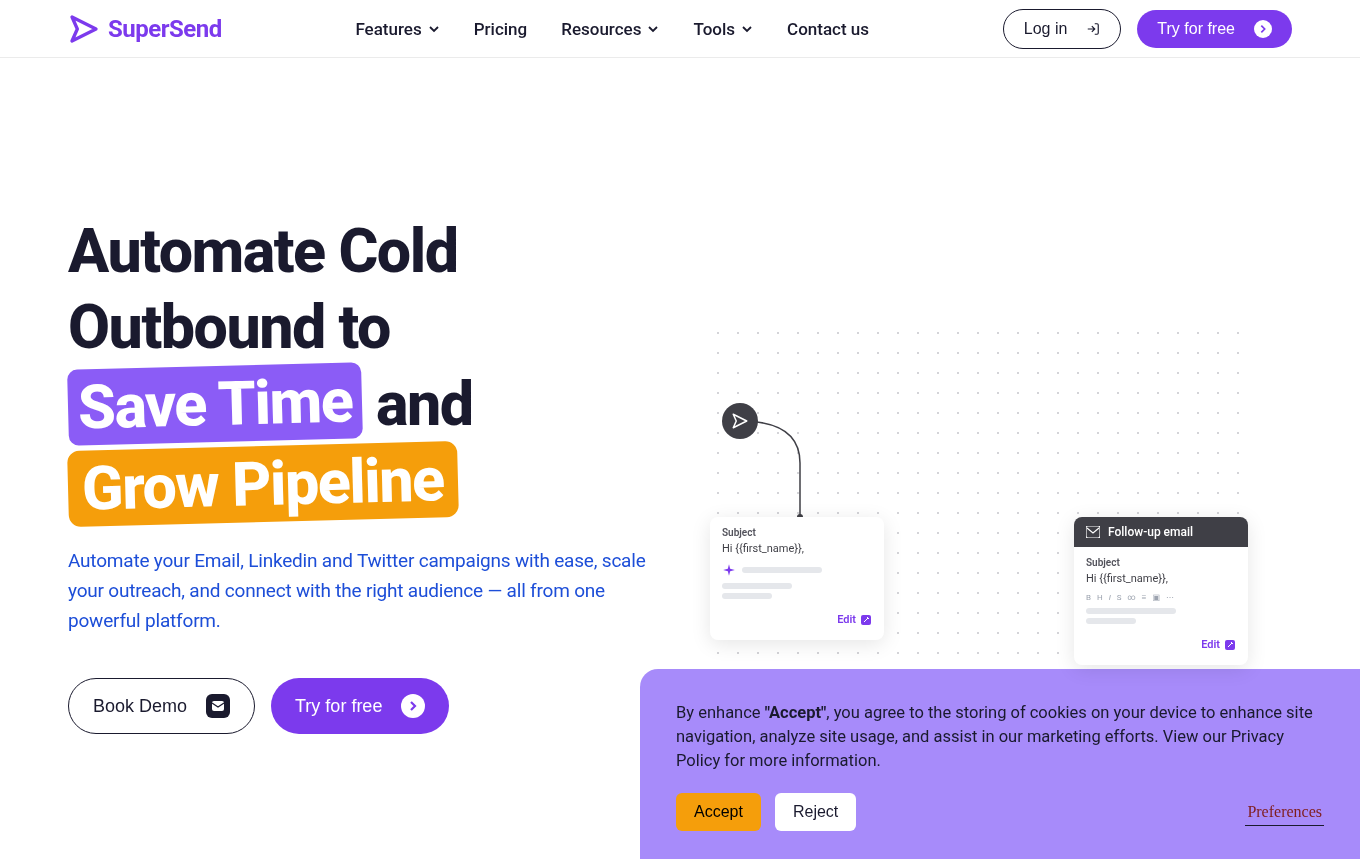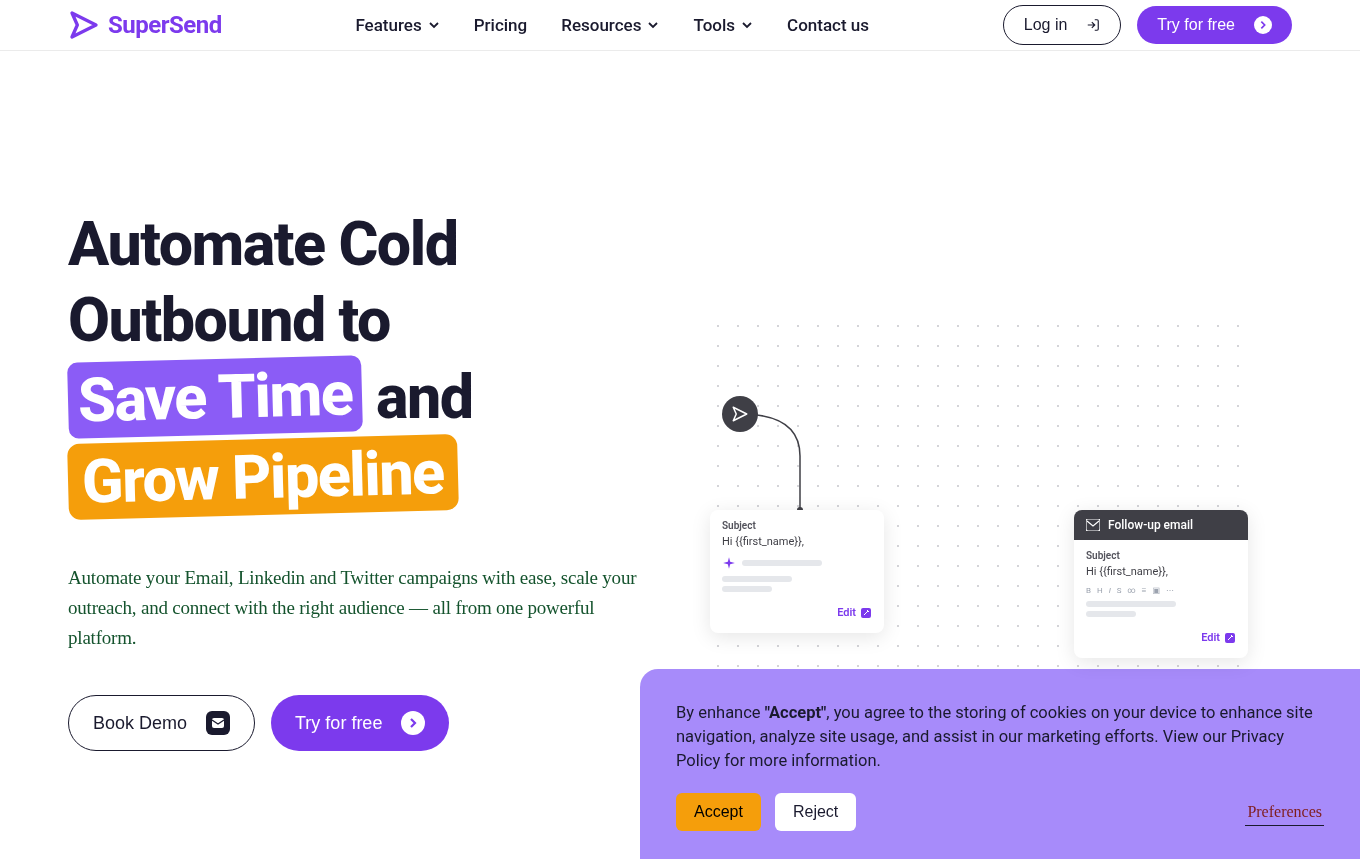--- a/index.html
+++ b/index.html
@@ -13,21 +13,21 @@
       position: relative;
     }
 
     
     .header {
       display: flex;
       align-items: center;
       justify-content: space-between;
       padding: 15px 68px;
       border-bottom: 1px solid #ebebeb;
-      height: 51px;
+      height: 58px;
     }
     .logo {
       display: flex;
       align-items: center;
       gap: 8px;
     }
     .logo-text {
       font-size: 24px;
       font-weight: 700;
       color: #7c3aed;
@@ -107,25 +107,24 @@
       color: #fff;
       padding: 0 14px;
       border-radius: 12px;
       display: inline-block;
       transform: rotate(-1.5deg);
       margin-top: 4px;
     }
     .subhead {
       font-size: 19px;
       line-height: 1.58;
-      color: #14532d;
-      margin-top: 48px;
+      color: #1d4ed8;
+      margin-top: 24px;
       max-width: 580px;
       letter-spacing: -0.2px;
-      font-family: Liberation Serif, serif;
     }
     .hero-actions {
       display: flex;
       gap: 16px;
       margin-top: 42px;
     }
     .btn-lg {
       padding: 15px 24px;
       border-radius: 30px;
       font-size: 18px;

